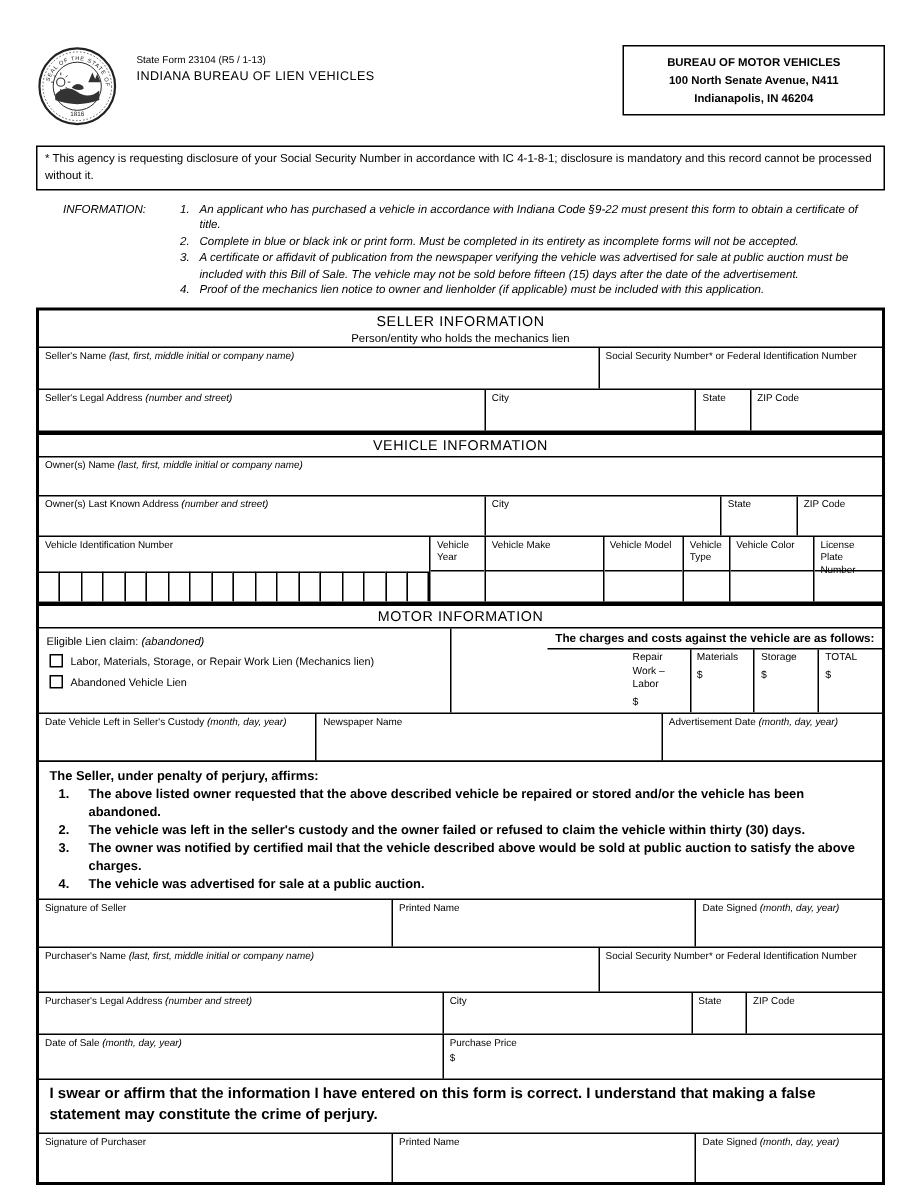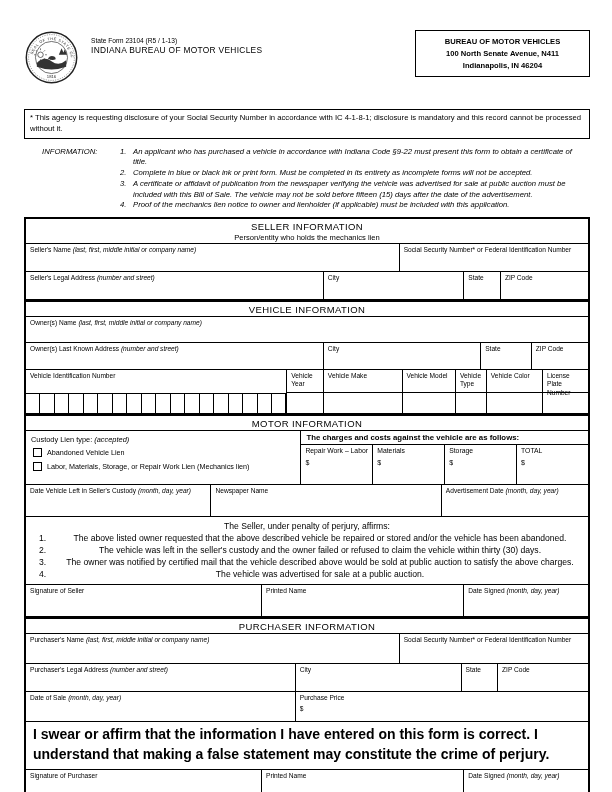--- a/index.html
+++ b/index.html
@@ -15,39 +15,39 @@
   .form-title { font-size:13px; font-weight:bold; letter-spacing:.3px; }
   .form-number { font-size:6.6px; margin-top:1px; }
   .agency { font-size:8.4px; margin-top:1px; letter-spacing:.3px; }
   .addr-box {
     width:175px; border:1px solid #000; text-align:center; font-size:7.6px;
     padding:5px 3px; line-height:1.55; font-weight:bold; margin-top:2px;
   }
   .addr-box .l2, .addr-box .l3 { font-weight:bold; }
   
   .notice {
-    border:1px solid #000; margin-top:24px; padding:3px 5px;
+    border:1px solid #000; margin-top:12px; padding:3px 5px;
     font-size:7.7px; line-height:1.4;
   }
   
   .instr { display:flex; font-style:italic; font-size:7.7px; margin:8px 0 6px 18px; line-height:1.4; }
   .instr-label { width:78px; flex:0 0 auto; }
   .instr ol { list-style:none; counter-reset:n; flex:1; padding-right:4px; }
   .instr ol li { counter-increment:n; padding-left:13px; position:relative; }
   .instr ol li::before { content:counter(n)"."; position:absolute; left:0; }
   
   .form { border:2px solid #000; margin-top:2px; }
   .sec-head { text-align:center; border-bottom:1px solid #000; padding:2px 0 1px; }
   .sec-head .t { font-size:9.5px; font-weight:normal; letter-spacing:.4px; }
   .sec-head .s { font-size:7.6px; margin-top:1px; }
   .thick { border-top:2px solid #000; }
   .row { display:flex; border-bottom:1px solid #000; }
   .row:last-child { border-bottom:none; }
   .cell { border-right:1px solid #000; padding:2px 4px; overflow:hidden; }
-  .cell:last-child { border-right:none; }
+  .cell:last-child { border-right:none;align-items:flex-end; }
   .lbl { font-size:6.6px; line-height:1.25; display:block; }
   .lbl i { font-style:italic; }
   .fill { width:100%; }
   
   .vlbl { height:23px; padding:2px 4px; font-size:6.6px; line-height:1.25; }
   .vcol .vlbl { border-bottom:1px solid #000; }
   .vblank { height:20px; }
   .vin-cell { padding:0; }
   .vin-boxes { display:flex; height:20px; }
   .vin-box { flex:1; border:1px solid #000; margin-left:-1px; margin-bottom:-1px; background:#fff; }
@@ -57,25 +57,25 @@
   .lien-type-lbl { font-size:7.4px; margin:1px 0 4px; }
   .chk-row { display:flex; align-items:center; margin:4px 0 5px 2px; font-size:7.2px; }
   .chk { width:9px; height:9px; border:1px solid #000; margin-right:5px; flex:0 0 auto; }
   .lien-right { padding:0; display:flex; flex-direction:column; }
   .charges-head { border-bottom:1px solid #000; font-size:7.8px; font-weight:bold; padding:2px 5px; }
   .charges-cols { display:flex; flex:1; }
   .charge-col { flex:1; border-right:1px solid #000; padding:2px 4px; font-size:6.8px; line-height:1.3; }
   .charge-col:last-child { border-right:none; }
   .charge-col .d { display:block; margin-top:2px; font-size:7px; }
   
-  .affirm { padding:3px 7px 4px; font-size:8.6px; font-weight:normal; line-height:1.4; border-bottom:1px solid #000;text-align:center; }
+  .affirm { padding:3px 7px 4px; font-size:8.6px; font-weight:bold; line-height:1.4; border-bottom:1px solid #000; }
   .affirm ol { list-style:none; counter-reset:m; margin-left:6px; }
   .affirm ol li { counter-increment:m; padding-left:20px; position:relative; }
   .affirm ol li::before { content:counter(m)"."; position:absolute; left:0; }
-  .perjury { padding:3px 7px 4px; font-size:14px; font-weight:bold; line-height:1.4; border-bottom:1px solid #000; }
+  .perjury { padding:3px 7px 4px; font-size:10px; font-weight:bold; line-height:1.4; border-bottom:1px solid #000; }
   
   .h28 { min-height:28px; } .h27 { min-height:27px; } .h26 { min-height:26px; }
   .h30 { min-height:30px; } .h32 { min-height:32px; }
   .lien-body { min-height:54px; }
 </style>
 </head>
 <body>
 
 <div class="page">
 
@@ -92,21 +92,21 @@
       </text>
       <path d="M14,36 Q22,28 30,34 Q38,40 46,33 L46,40 Q30,46 14,40 Z" fill="#333"></path>
       <path d="M38,27 l3,-7 l3,7 Z M42,27 l2.5,-6 l2.5,6 Z" fill="#333"></path>
       <circle cx="18" cy="27" r="3" fill="none" stroke="#333" stroke-width="0.8"></circle>
       <path d="M18,22 v-2 M18,34 v-2 M13,27 h-2 M25,27 h-2 M14.5,23.5 l-1.4,-1.4 M22.9,31.9 l-1.4,-1.4 M21.5,23.5 l1.4,-1.4" stroke="#333" stroke-width="0.7"></path>
       <path d="M26,31 q3,-4 7,-2 q2,1 1.5,3 q-4,2 -8.5,-1 Z" fill="#333"></path>
       <text x="30" y="52" font-size="4.6" fill="#222" text-anchor="middle" font-family="Liberation Sans, sans-serif">1816</text>
     </svg>
     <div class="title-block">
       <div class="form-number">State Form 23104 (R5 / 1-13)</div>
-      <div class="agency">INDIANA BUREAU OF MOTOR VEHICLES</div>
+      <div class="agency">INDIANA BUREAU OF LIEN VEHICLES</div>
     </div>
     <div class="addr-box">
       <div class="l1">BUREAU OF MOTOR VEHICLES</div>
       <div class="l2">100 North Senate Avenue, N411</div>
       <div class="l3">Indianapolis, IN 46204</div>
     </div>
   </div>
 
   <div class="notice">* This agency is requesting disclosure of your Social Security Number in accordance with IC 4-1-8-1; disclosure is mandatory and this record cannot be processed without it.</div>
 
@@ -226,28 +226,28 @@
           <div class="vblank"></div>
       </div>
     </div>
 
     <div class="sec-head thick">
       <div class="t">MOTOR INFORMATION</div>
     </div>
 
     <div class="row lien-body">
       <div class="cell lien-left" style="width:49%">
-        <div class="lien-type-lbl"><span>Custody Lien type:</span> <i>(accepted)</i></div>
+        <div class="lien-type-lbl"><span>Eligible Lien claim:</span> <i>(abandoned)</i></div>
+        <div class="chk-row">
+          <span class="chk"></span>
+          <span>Labor, Materials, Storage, or Repair Work Lien (Mechanics lien)</span>
+        </div>
         <div class="chk-row">
           <span class="chk"></span>
           <span>Abandoned Vehicle Lien</span>
-        </div>
-        <div class="chk-row">
-          <span class="chk"></span>
-          <span>Labor, Materials, Storage, or Repair Work Lien (Mechanics lien)</span>
         </div>
       </div>
       <div class="cell lien-right" style="width:51%">
         <div class="charges-head">The charges and costs against the vehicle are as follows:</div>
         <div class="charges-cols">
           <div class="charge-col">
             <span>Repair Work – Labor</span>
             <span class="d">$</span>
           </div>
           <div class="charge-col">
@@ -293,23 +293,20 @@
         <span class="lbl">Signature of Seller</span>
       </div>
       <div class="cell" style="width:36%">
         <span class="lbl">Printed Name</span>
       </div>
       <div class="cell" style="width:22%">
         <span class="lbl"><span>Date Signed</span> <i>(month, day, year)</i></span>
       </div>
     </div>
 
-    <div class="sec-head thick">
-      <div class="t">PURCHASER INFORMATION</div>
-    </div>
 
     <div class="row h30">
       <div class="cell" style="width:66.5%">
         <span class="lbl"><span>Purchaser's Name</span> <i>(last, first, middle initial or company name)</i></span>
       </div>
       <div class="cell" style="width:33.5%">
         <span class="lbl">Social Security Number*  or  Federal Identification Number</span>
       </div>
     </div>
 

